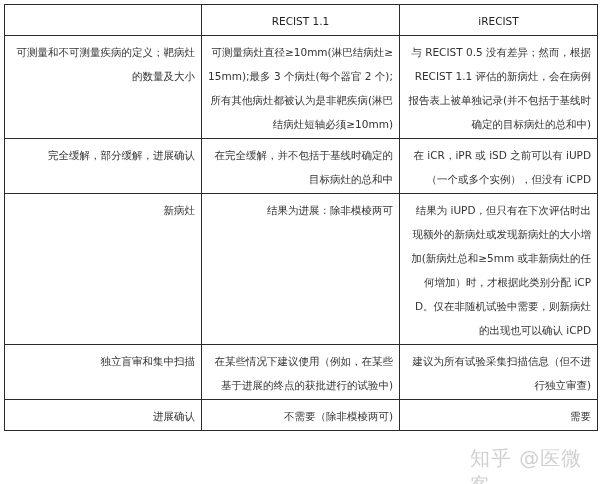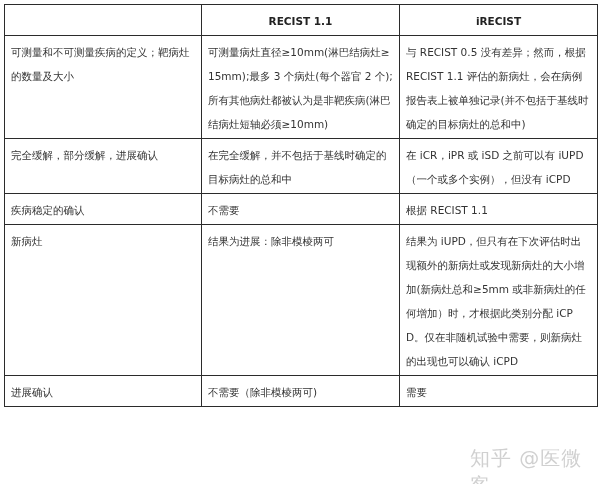--- a/index.html
+++ b/index.html
@@ -2,22 +2,22 @@
 <html><head>
   <meta charset="utf-8">
   <style>
     html, body { margin: 0; padding: 0; background: #ffffff; }
     body { width: 600px; height: 484px; position: relative; overflow: hidden;
       font-family: "DejaVu Sans", "Liberation Sans", sans-serif; color: #333333; }
     table.cmp { position: absolute; left: 4px; top: 4px; width: 593px;
       border-collapse: collapse; table-layout: fixed; }
     table.cmp td, table.cmp th { border: 1.5px solid #2b2b2b; vertical-align: top;
       padding: 4px 6px 2px 6px; font-size: 10.5px; line-height: 24px; font-weight: normal;
-      text-align: left; word-break: break-all; }
-    table.cmp th { font-weight: bold; text-align: center; color: #222; height: 20px; }
+      text-align: right; word-break: break-all; }
+    table.cmp th { font-weight: normal; text-align: center; color: #222; height: 20px; }
     col.c1 { width: 197px; } col.c2 { width: 198px; } col.c3 { width: 198px; }
     .watermark { position: absolute; left: 470px; top: 445px; font-size: 20px;
       color: rgba(170,170,170,0.55); letter-spacing: 1px; pointer-events: none; }
   </style>
 </head>
 <body>
 
 <table class="cmp">
   <colgroup>
       <col class="c1">
@@ -35,29 +35,29 @@
     <tr style="height:101px">
       <td>可测量和不可测量疾病的定义；靶病灶的数量及大小</td>
       <td>可测量病灶直径≥10mm(淋巴结病灶≥15mm);最多 3 个病灶(每个器官 2 个);所有其他病灶都被认为是非靶疾病(淋巴结病灶短轴必须≥10mm)</td>
       <td>与 RECIST 0.5 没有差异；然而，根据 RECIST 1.1 评估的新病灶，会在病例报告表上被单独记录(并不包括于基线时确定的目标病灶的总和中)</td>
     </tr>
     <tr style="height:53px">
       <td>完全缓解，部分缓解，进展确认</td>
       <td>在完全缓解，并不包括于基线时确定的目标病灶的总和中</td>
       <td>在 iCR，iPR 或 iSD 之前可以有 iUPD （一个或多个实例），但没有 iCPD</td>
     </tr>
-    <tr>
-      <td>疾病稳定的确认</td>
-      <td>不需要</td>
-      <td>根据 RECIST 1.1</td>
-    </tr>
     <tr style="height:134px">
       <td>新病灶</td>
       <td>结果为进展：除非模棱两可</td>
       <td>结果为 iUPD，但只有在下次评估时出现额外的新病灶或发现新病灶的大小增加(新病灶总和≥5mm 或非新病灶的任何增加）时，才根据此类别分配 iCPD。仅在非随机试验中需要，则新病灶的出现也可以确认 iCPD</td>
+    </tr>
+    <tr style="height:48px">
+      <td>独立盲审和集中扫描</td>
+      <td>在某些情况下建议使用（例如，在某些基于进展的终点的获批进行的试验中)</td>
+      <td>建议为所有试验采集扫描信息（但不进行独立审查)</td>
     </tr>
     <tr>
       <td>进展确认</td>
       <td>不需要（除非模棱两可)</td>
       <td>需要</td>
     </tr>
 
   </tbody>
 </table>
 

